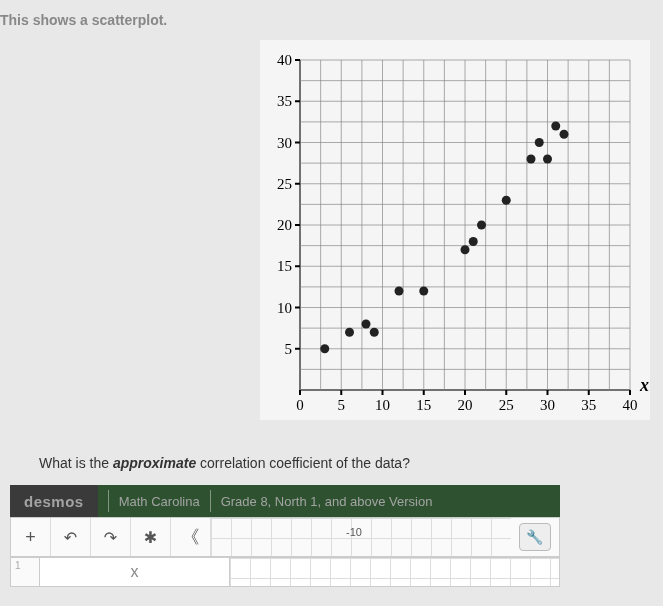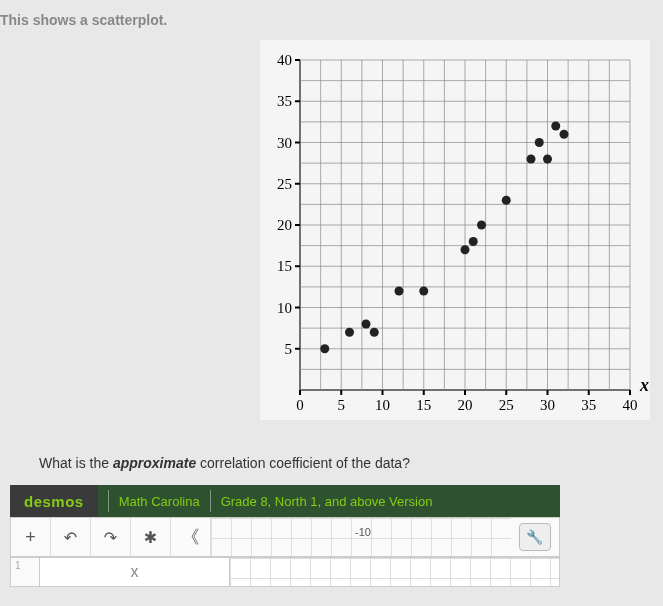--- a/index.html
+++ b/index.html
@@ -63,21 +63,21 @@
     }
     .desmos-bar {
       position: absolute;
       top: 485px;
       left: 10px;
       width: 550px;
       height: 32px;
       background: #2e5230;
       display: flex;
       align-items: center;
-      color: #84cc16;
+      color: #a3a3a3;
       font-size: 13px;
     }
     .desmos-logo {
       background: #3a3a3a;
       padding: 0 14px;
       height: 100%;
       display: flex;
       align-items: center;
       font-weight: bold;
       font-size: 15px;
@@ -116,21 +116,21 @@
       flex: 1;
       height: 100%;
       position: relative;
       background: linear-gradient(to right, #ddd 1px, transparent 1px),
                   linear-gradient(to bottom, #ddd 1px, transparent 1px);
       background-size: 20px 20px;
     }
     .graph-tick {
       position: absolute;
       top: 8px;
-      left: 144px;
+      left: 135px;
       font-size: 11px;
       color: #555;
     }
     .wrench-btn {
       width: 32px;
       height: 28px;
       margin: 0 8px;
       background: #eee;
       border: 1px solid #bbb;
       border-radius: 4px;

